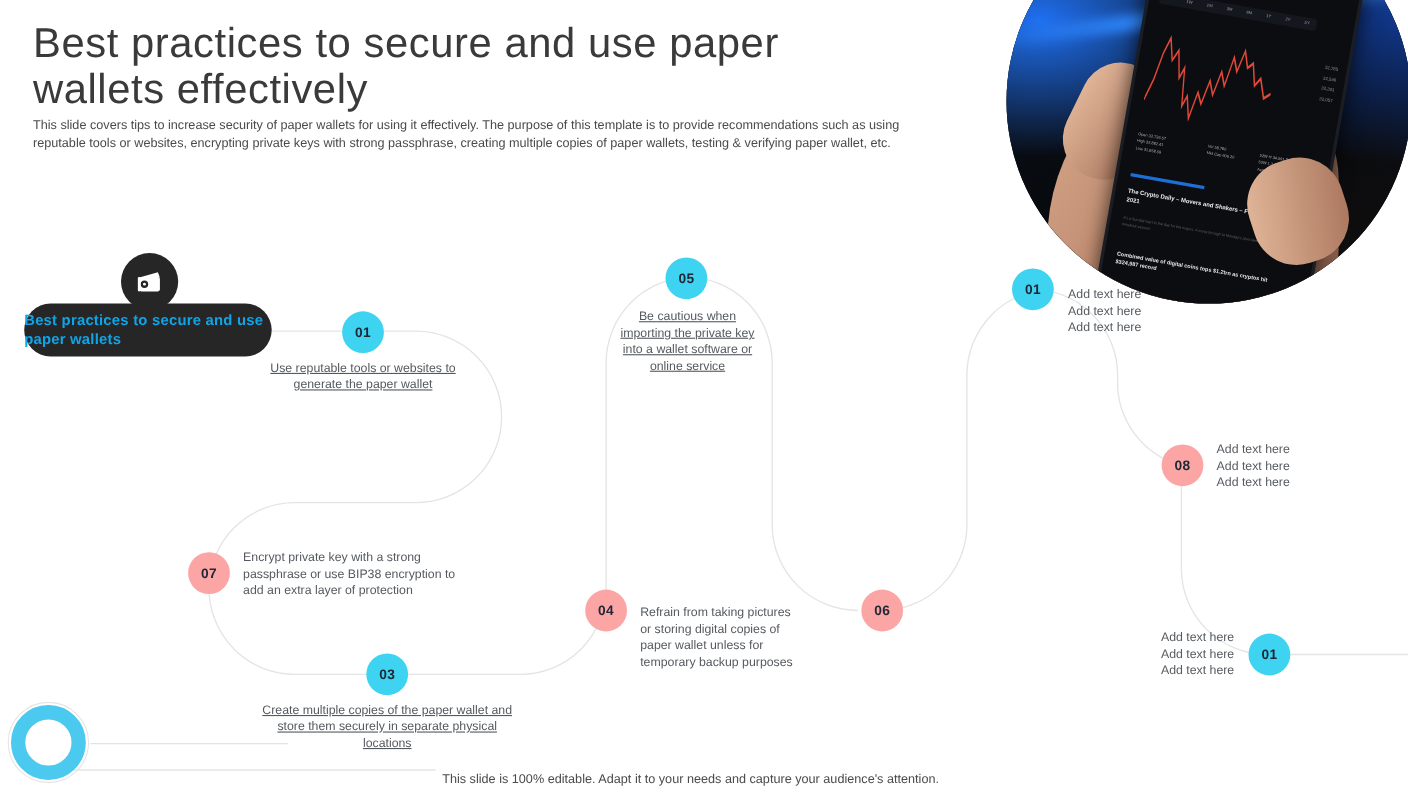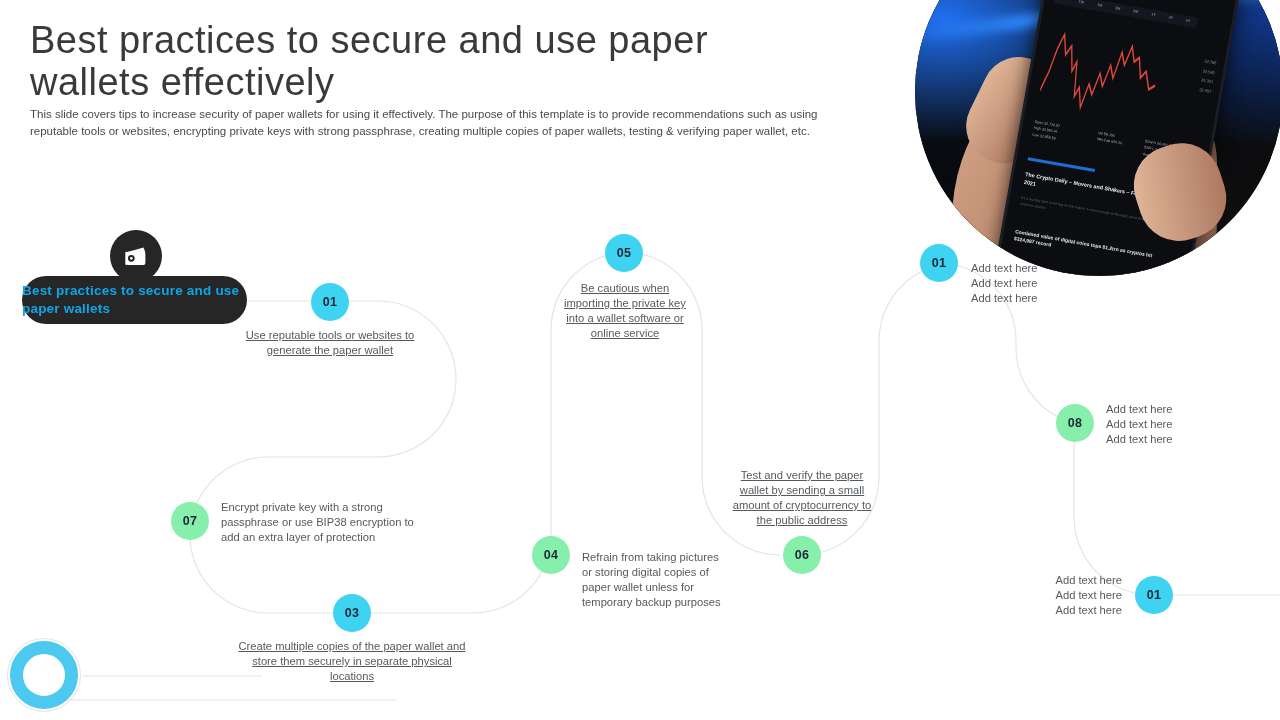--- a/index.html
+++ b/index.html
@@ -171,21 +171,21 @@
     display: flex;
     align-items: center;
     justify-content: center;
     font-size: 12.5px;
     font-weight: bold;
     color: #1d2736;
     letter-spacing: .3px;
   }
   .step.cyan { background: #3ed3f0; }
   .step.yellow { background: #fcd council; }
-  .step.yellow { background: #86efac; }
+  .step.yellow { background: #fca5a5; }
 
   
   .steptext {
     position: absolute;
     font-size: 11.2px;
     line-height: 1.35;
     color: #555a5f;
   }
   .steptext.c { text-align: center; text-decoration: underline; }
   .steptext.l { text-align: left; }
@@ -325,33 +325,33 @@
   <div class="step cyan" style="left:333px; top:594px;">03</div>
   <div class="steptext c" style="left:235px; top:639px; width:234px;">Create multiple copies of the paper wallet and store them securely in separate physical locations</div>
 
   <div class="step yellow" style="left:532px; top:536px;">04</div>
   <div class="steptext l" style="left:582px; top:537px; width:140px;margin-top:13px;">Refrain from taking pictures or storing digital copies of paper wallet unless for temporary backup purposes</div>
 
   <div class="step cyan" style="left:605px; top:234px;">05</div>
   <div class="steptext c" style="left:560px; top:281px; width:130px;">Be cautious when importing the private key into a wallet software or online service</div>
 
   <div class="step yellow" style="left:783px; top:536px;">06</div>
-  <div class="steptext c" style="left:727px; top:468px; width:150px;">Test and verify the paper wallet by sending a small amount of cryptocurrency to the public address</div>
 
   <div class="step cyan" style="left:920px; top:244px;">01</div>
   <div class="steptext l" style="left:971px; top:261px; width:120px; white-space: pre-line;">Add text here
 Add text here
 Add text here</div>
 
   <div class="step yellow" style="left:1056px; top:404px;">08</div>
   <div class="steptext l" style="left:1106px; top:402px; width:120px; white-space: pre-line;">Add text here
 Add text here
 Add text here</div>
 
   <div class="step cyan" style="left:1135px; top:576px;">01</div>
   <div class="steptext r" style="left:1000px; top:573px; width:122px; white-space: pre-line;">Add text here
 Add text here
 Add text here</div>
 
   <div id="ring-outline"></div>
   <div id="ring"></div>
+  <div id="footer">This slide is 100% editable. Adapt it to your needs and capture your audience's attention.</div>
 
 </div>
 
 </body></html>

